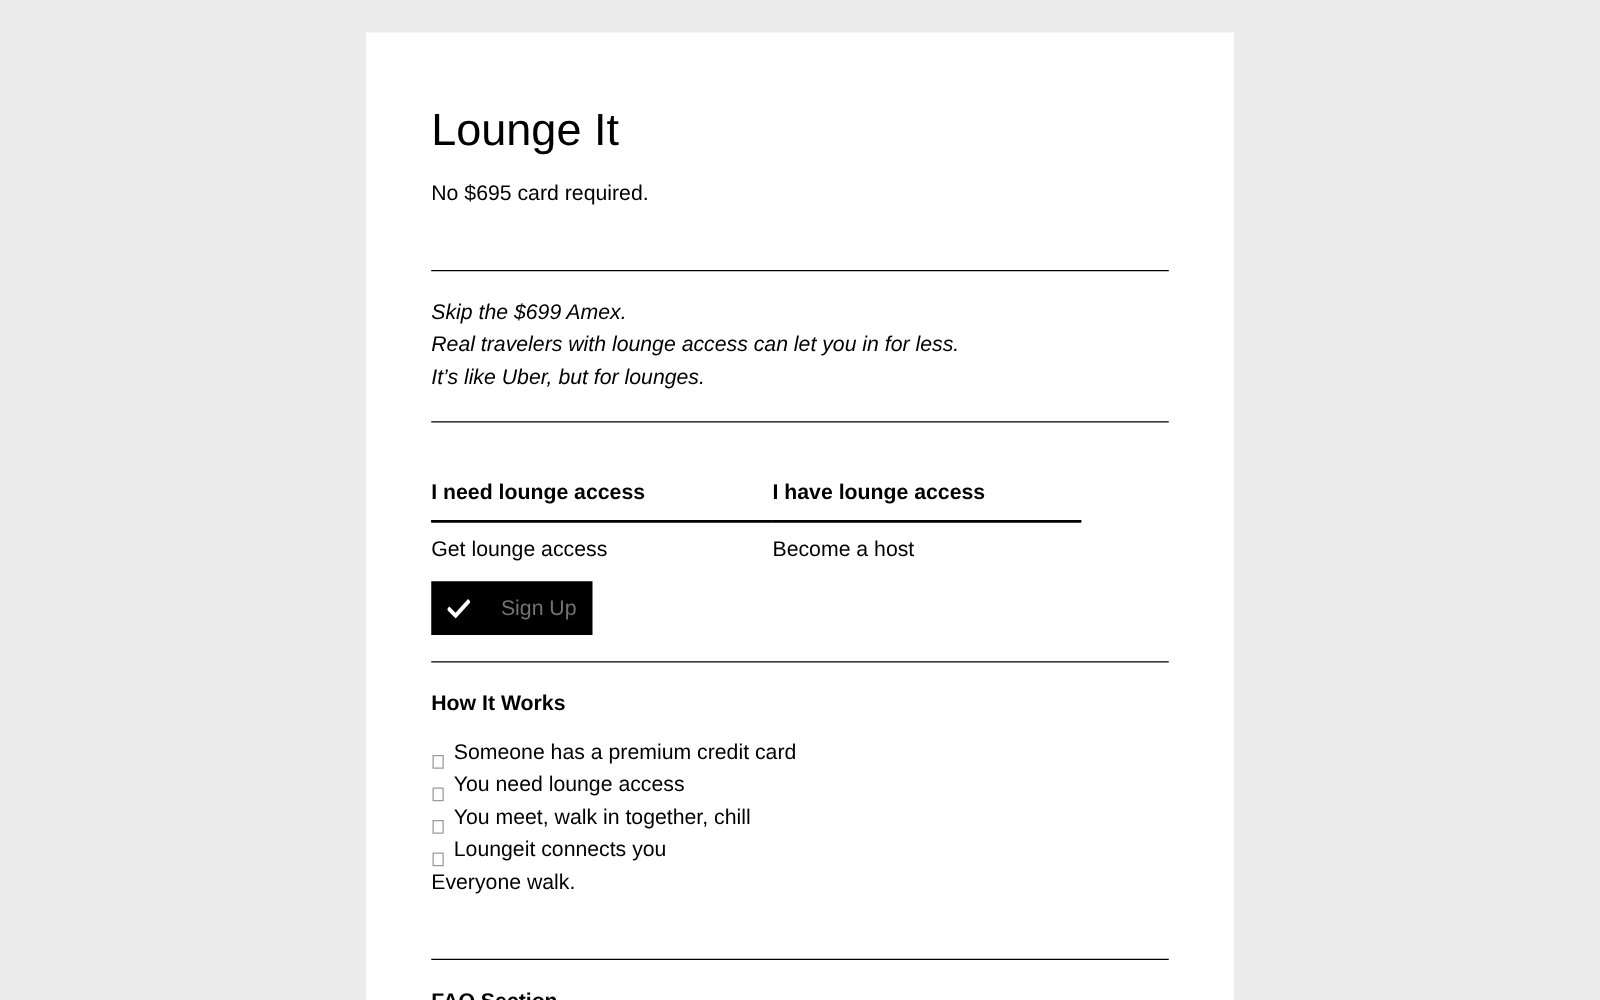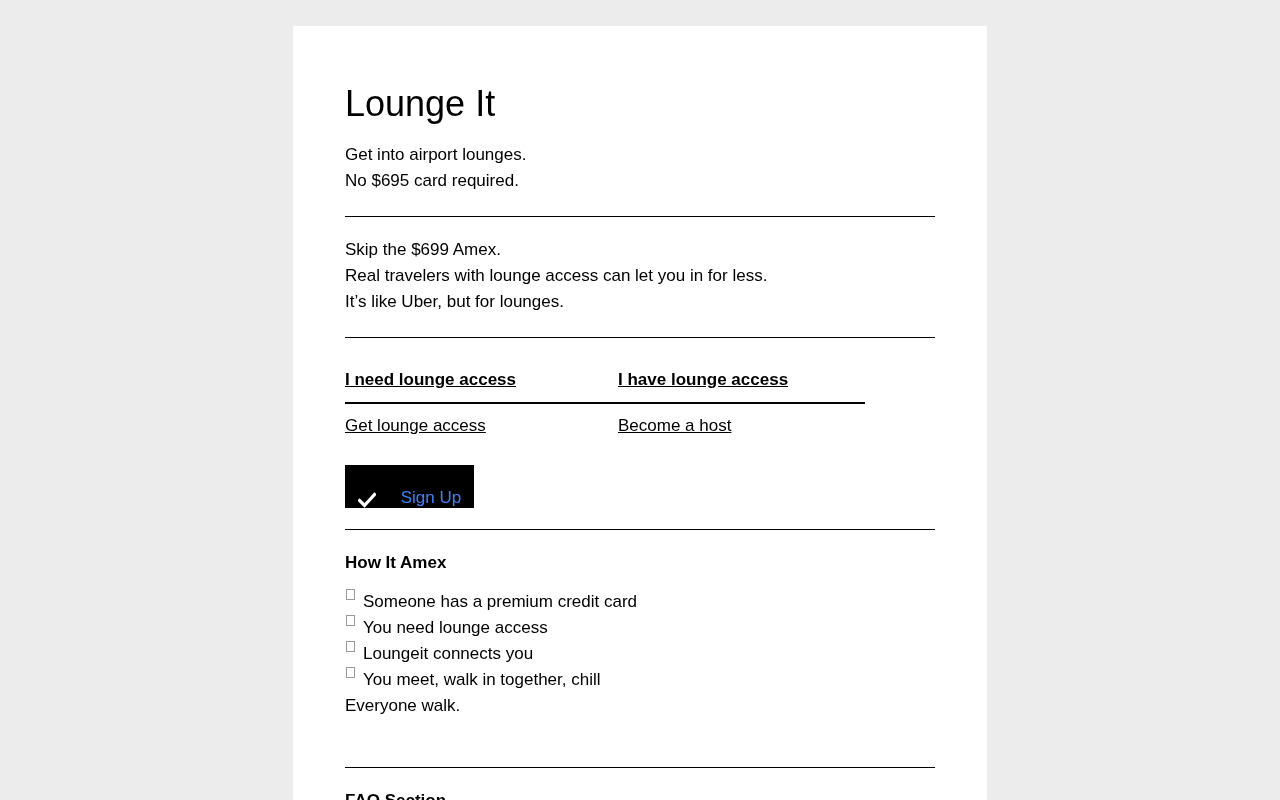--- a/index.html
+++ b/index.html
@@ -34,28 +34,27 @@
     }
     .hr {
       position: absolute;
       left: 52px;
       width: 590px;
       height: 1px;
       background: #000;
     }
     .block { position: absolute; left: 52px; }
     .intro { top: 116px; }
-    .pitch { top: 211px; }
+    .pitch { top: 211px; font-style: italic; }
     table.roles {
       position: absolute;
       left: 52px;
-      top: 340px;
+      top: 354px;
       border-collapse: collapse;
       width: 520px;
-      text-decoration: underline;
     }
     table.roles th {
       text-align: left;
       font-size: 17px;
       font-weight: bold;
       padding: 4px 0 12px 0;
       border-bottom: 2px solid #000;
       width: 273px;
     }
     table.roles th:last-child { width: 247px; }
@@ -64,58 +63,57 @@
       font-size: 17px;
       padding: 12px 0 6px 0;
     }
     .signup {
       position: absolute;
       left: 52px;
       top: 439px;
       width: 129px;
       height: 43px;
       background: #000;
-      color: #3b82f6;
+      color: #737373;
       border: none;
       display: flex;
-      align-items: flex-end;
+      align-items: center;
       justify-content: center;
       gap: 25px;
       font-family: "Liberation Sans", sans-serif;
       font-size: 17px;
       cursor: pointer;
     }
     .signup svg { width: 18px; height: 16px; }
     .section-heading {
       position: absolute;
       left: 52px;
       font-size: 17px;
       font-weight: bold;
       line-height: 22px;
     }
     .steps { top: 563px; }
-    .step { display: flex; align-items: flex-start; font-size: 17px; line-height: 26px; }
+    .step { display: flex; align-items: flex-end; font-size: 17px; line-height: 26px; }
     .tofu {
       display: inline-block;
       width: 9px;
       height: 11px;
       border: 1px solid #9a9a9a;
       margin-right: 8px;
       margin-left: 1px;
     }
   </style>
 </head>
 <body>
 
 <div class="card">
 
   <h1 class="title">Lounge It</h1>
 
   <div class="block intro">
-    <div class="p">Get into airport lounges.</div>
     <div class="p">No $695 card required.</div>
   </div>
 
   <div class="hr" style="top:190px;"></div>
 
   <div class="block pitch">
     <div class="p">Skip the $699 Amex.</div>
     <div class="p">Real travelers with lounge access can let you in for less.</div>
     <div class="p">It’s like Uber, but for lounges.</div>
   </div>
@@ -139,38 +137,38 @@
 
   <button class="signup">
     <svg viewBox="0 0 18 16">
       <path d="M1.5 8.5 L6.5 13.5 L16.5 2.5" fill="none" stroke="#fff" stroke-width="3.2" stroke-linecap="square" stroke-linejoin="miter"></path>
     </svg>
     <span>Sign Up</span>
   </button>
 
   <div class="hr" style="top:503px;"></div>
 
-  <h2 class="section-heading" style="top:526px;">How It Amex</h2>
+  <h2 class="section-heading" style="top:526px;">How It Works</h2>
 
   <div class="block steps">
     <div class="step">
       <span class="tofu"></span>
       <span>Someone has a premium credit card</span>
     </div>
     <div class="step">
       <span class="tofu"></span>
       <span>You need lounge access</span>
     </div>
     <div class="step">
       <span class="tofu"></span>
-      <span>Loungeit connects you</span>
+      <span>You meet, walk in together, chill</span>
     </div>
     <div class="step">
       <span class="tofu"></span>
-      <span>You meet, walk in together, chill</span>
+      <span>Loungeit connects you</span>
     </div>
     <div class="p">Everyone walk.</div>
   </div>
 
   <div class="hr" style="top:741px;"></div>
 
   <h2 class="section-heading" style="top:764px;">FAQ Section</h2>
 
 </div>
 

